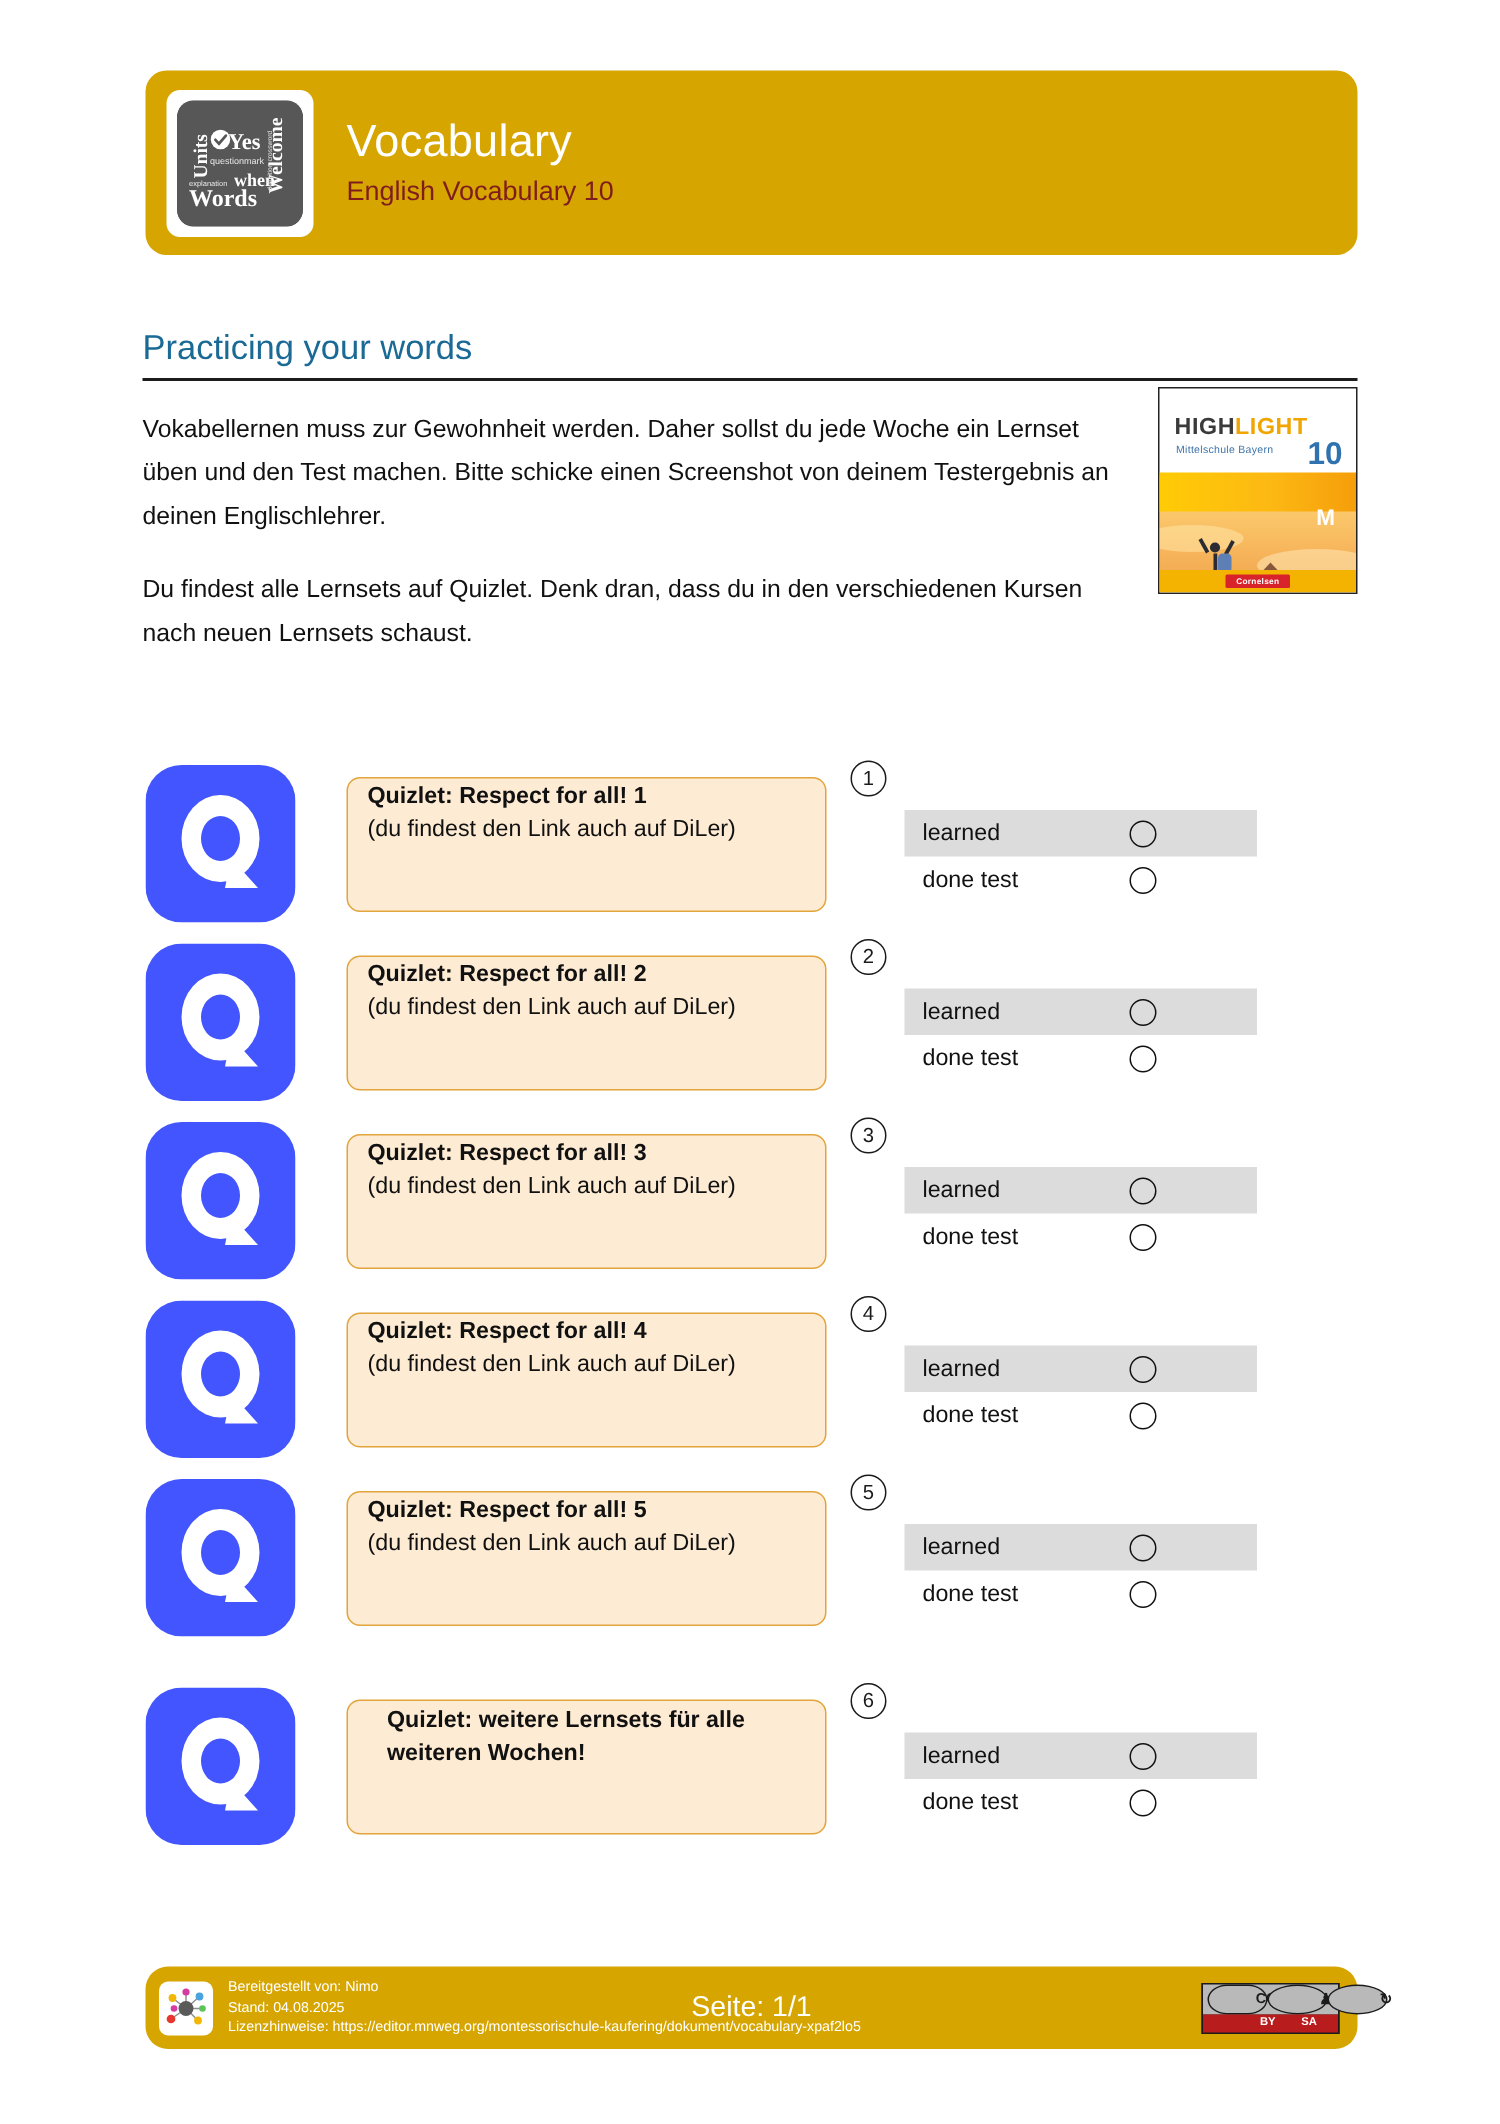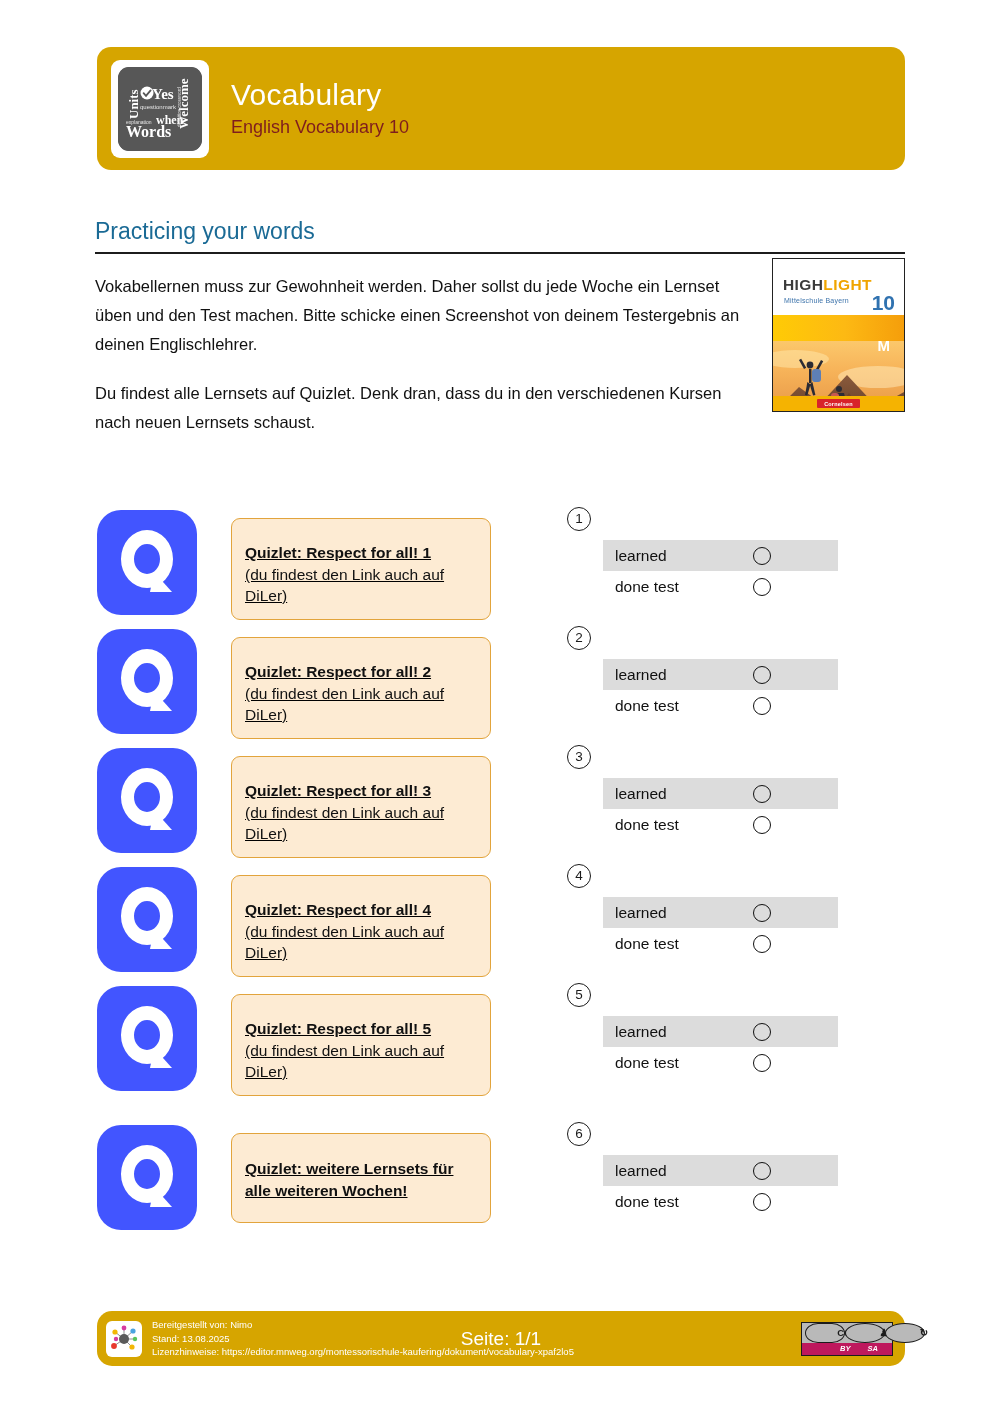--- a/index.html
+++ b/index.html
@@ -108,21 +108,21 @@
   }
 
   .intro p + p { margin-top: 20px; }
 
   
   .book {
     position: absolute;
     left: 772px;
     top: 258px;
     width: 133px;
-    height: 154px;
+    height: 138px;
     border: 1.5px solid #222;
     background: #ffffff;
     overflow: hidden;
   }
   .book-inner { position: relative; width: 100%; height: 100%; }
 
   .book-title {
     position: absolute;
     left: 10px;
     top: 17px;
@@ -214,42 +214,41 @@
     top: 8px;
     width: 100px;
     height: 105px;
   }
   .quizlet-logo svg { display: block; }
 
   .task-box {
     position: absolute;
     left: 136px;
     top: 16px;
-    width: 260px;
+    width: 320px;
     min-height: 90px;
     background: #fdebd3;
     border: 1.4px solid #e2a43c;
     border-radius: 9px;
-    padding: 24px 13px 12px 13px;
-    text-decoration: underline;
+    padding: 2px 13px 12px 13px;
   }
 
   .task-title {
     font-size: 15.5px;
     font-weight: bold;
     color: #111111;
     line-height: 1.35;
   }
   .task-note {
     font-size: 15.5px;
     color: #111111;
     line-height: 1.35;
     margin-top: 1px;
   }
-  .task-box.two-line .task-title { line-height: 1.4; }
+  .task-box.two-line .task-title { line-height: 1.4; margin-left: 13px; }
 
   .circle-num {
     position: absolute;
     left: 472px;
     top: 5px;
     width: 24px;
     height: 24px;
     border: 1.4px solid #1b1b1b;
     border-radius: 50%;
     display: flex;
@@ -345,27 +344,25 @@
   .cc-top {
     height: 22px;
     background: #b9b9b9;
     display: flex;
     align-items: center;
     justify-content: space-around;
     padding: 0 3px;
   }
   .cc-bot {
     height: 12px;
-    background: #be185d;
-    display: flex;
-    align-items: center;
+    background: #b91c1c;
+    display: flex;
     color: #ffffff;
     font-size: 7.5px;
     font-weight: bold;
-    font-style: italic;
   }
   .cc-bot span:first-child { margin-left: 38px; }
   .cc-bot span:last-child { margin-left: 17px; }
 
   .cc-glyph {
     width: 20px; height: 20px;
     border-radius: 50%;
     border: 1.6px solid #1b1b1b;
     background: #b9b9b9;
     display: flex;
@@ -631,21 +628,21 @@
         <circle cx="24" cy="7" r="2.6" fill="#4aa3df"></circle>
         <circle cx="5" cy="22" r="2.9" fill="#e8372c"></circle>
         <circle cx="23" cy="23" r="2.6" fill="#f2b705"></circle>
         <circle cx="15" cy="4" r="2.4" fill="#d63ba0"></circle>
         <circle cx="26" cy="15" r="2.2" fill="#5ac45a"></circle>
         <circle cx="7" cy="15" r="2.2" fill="#d63ba0"></circle>
       </svg>
     </div>
     <div class="footer-meta">
       <div>Bereitgestellt von: Nimo</div>
-      <div>Stand: 13.08.2025</div>
+      <div>Stand: 04.08.2025</div>
       <div>Lizenzhinweise: https://editor.mnweg.org/montessorischule-kaufering/dokument/vocabulary-xpaf2lo5</div>
     </div>
     <div class="footer-page">Seite: 1/1</div>
     <div class="cc-badge">
       <div class="cc-top">
         <span class="cc-glyph wide">CC</span>
         <span class="cc-glyph">♟</span>
         <span class="cc-glyph">↻</span>
       </div>
       <div class="cc-bot">

